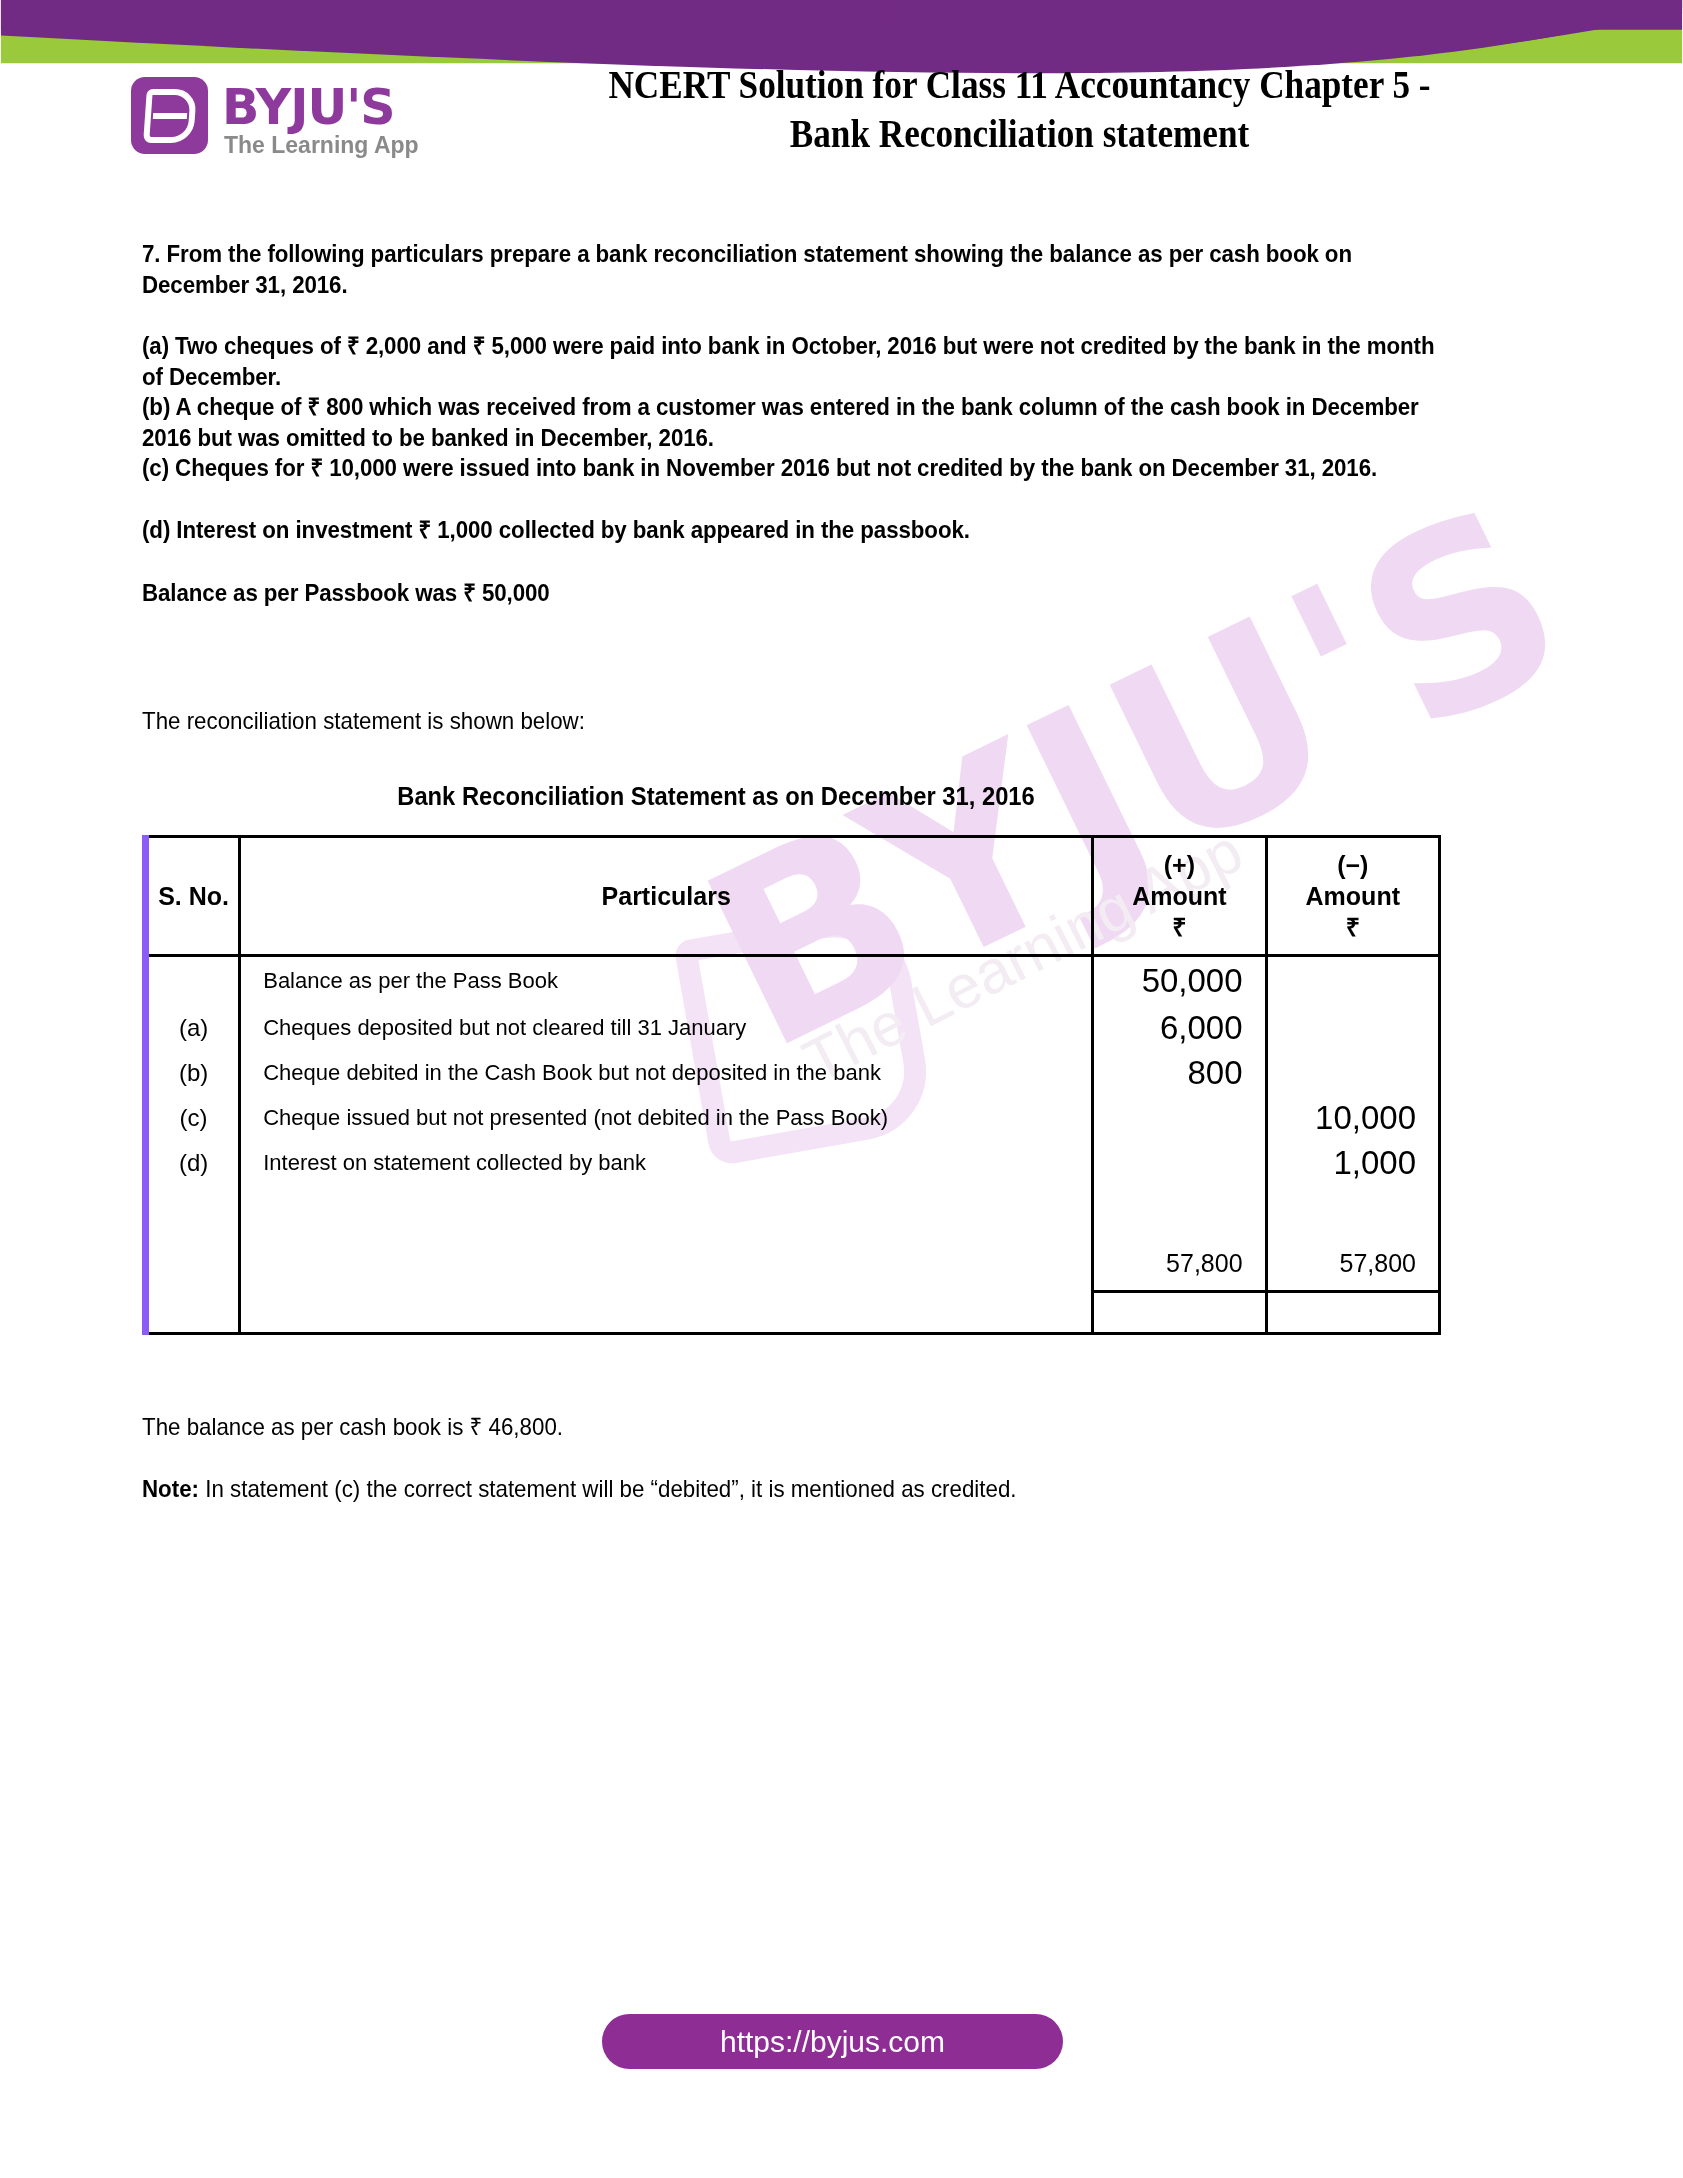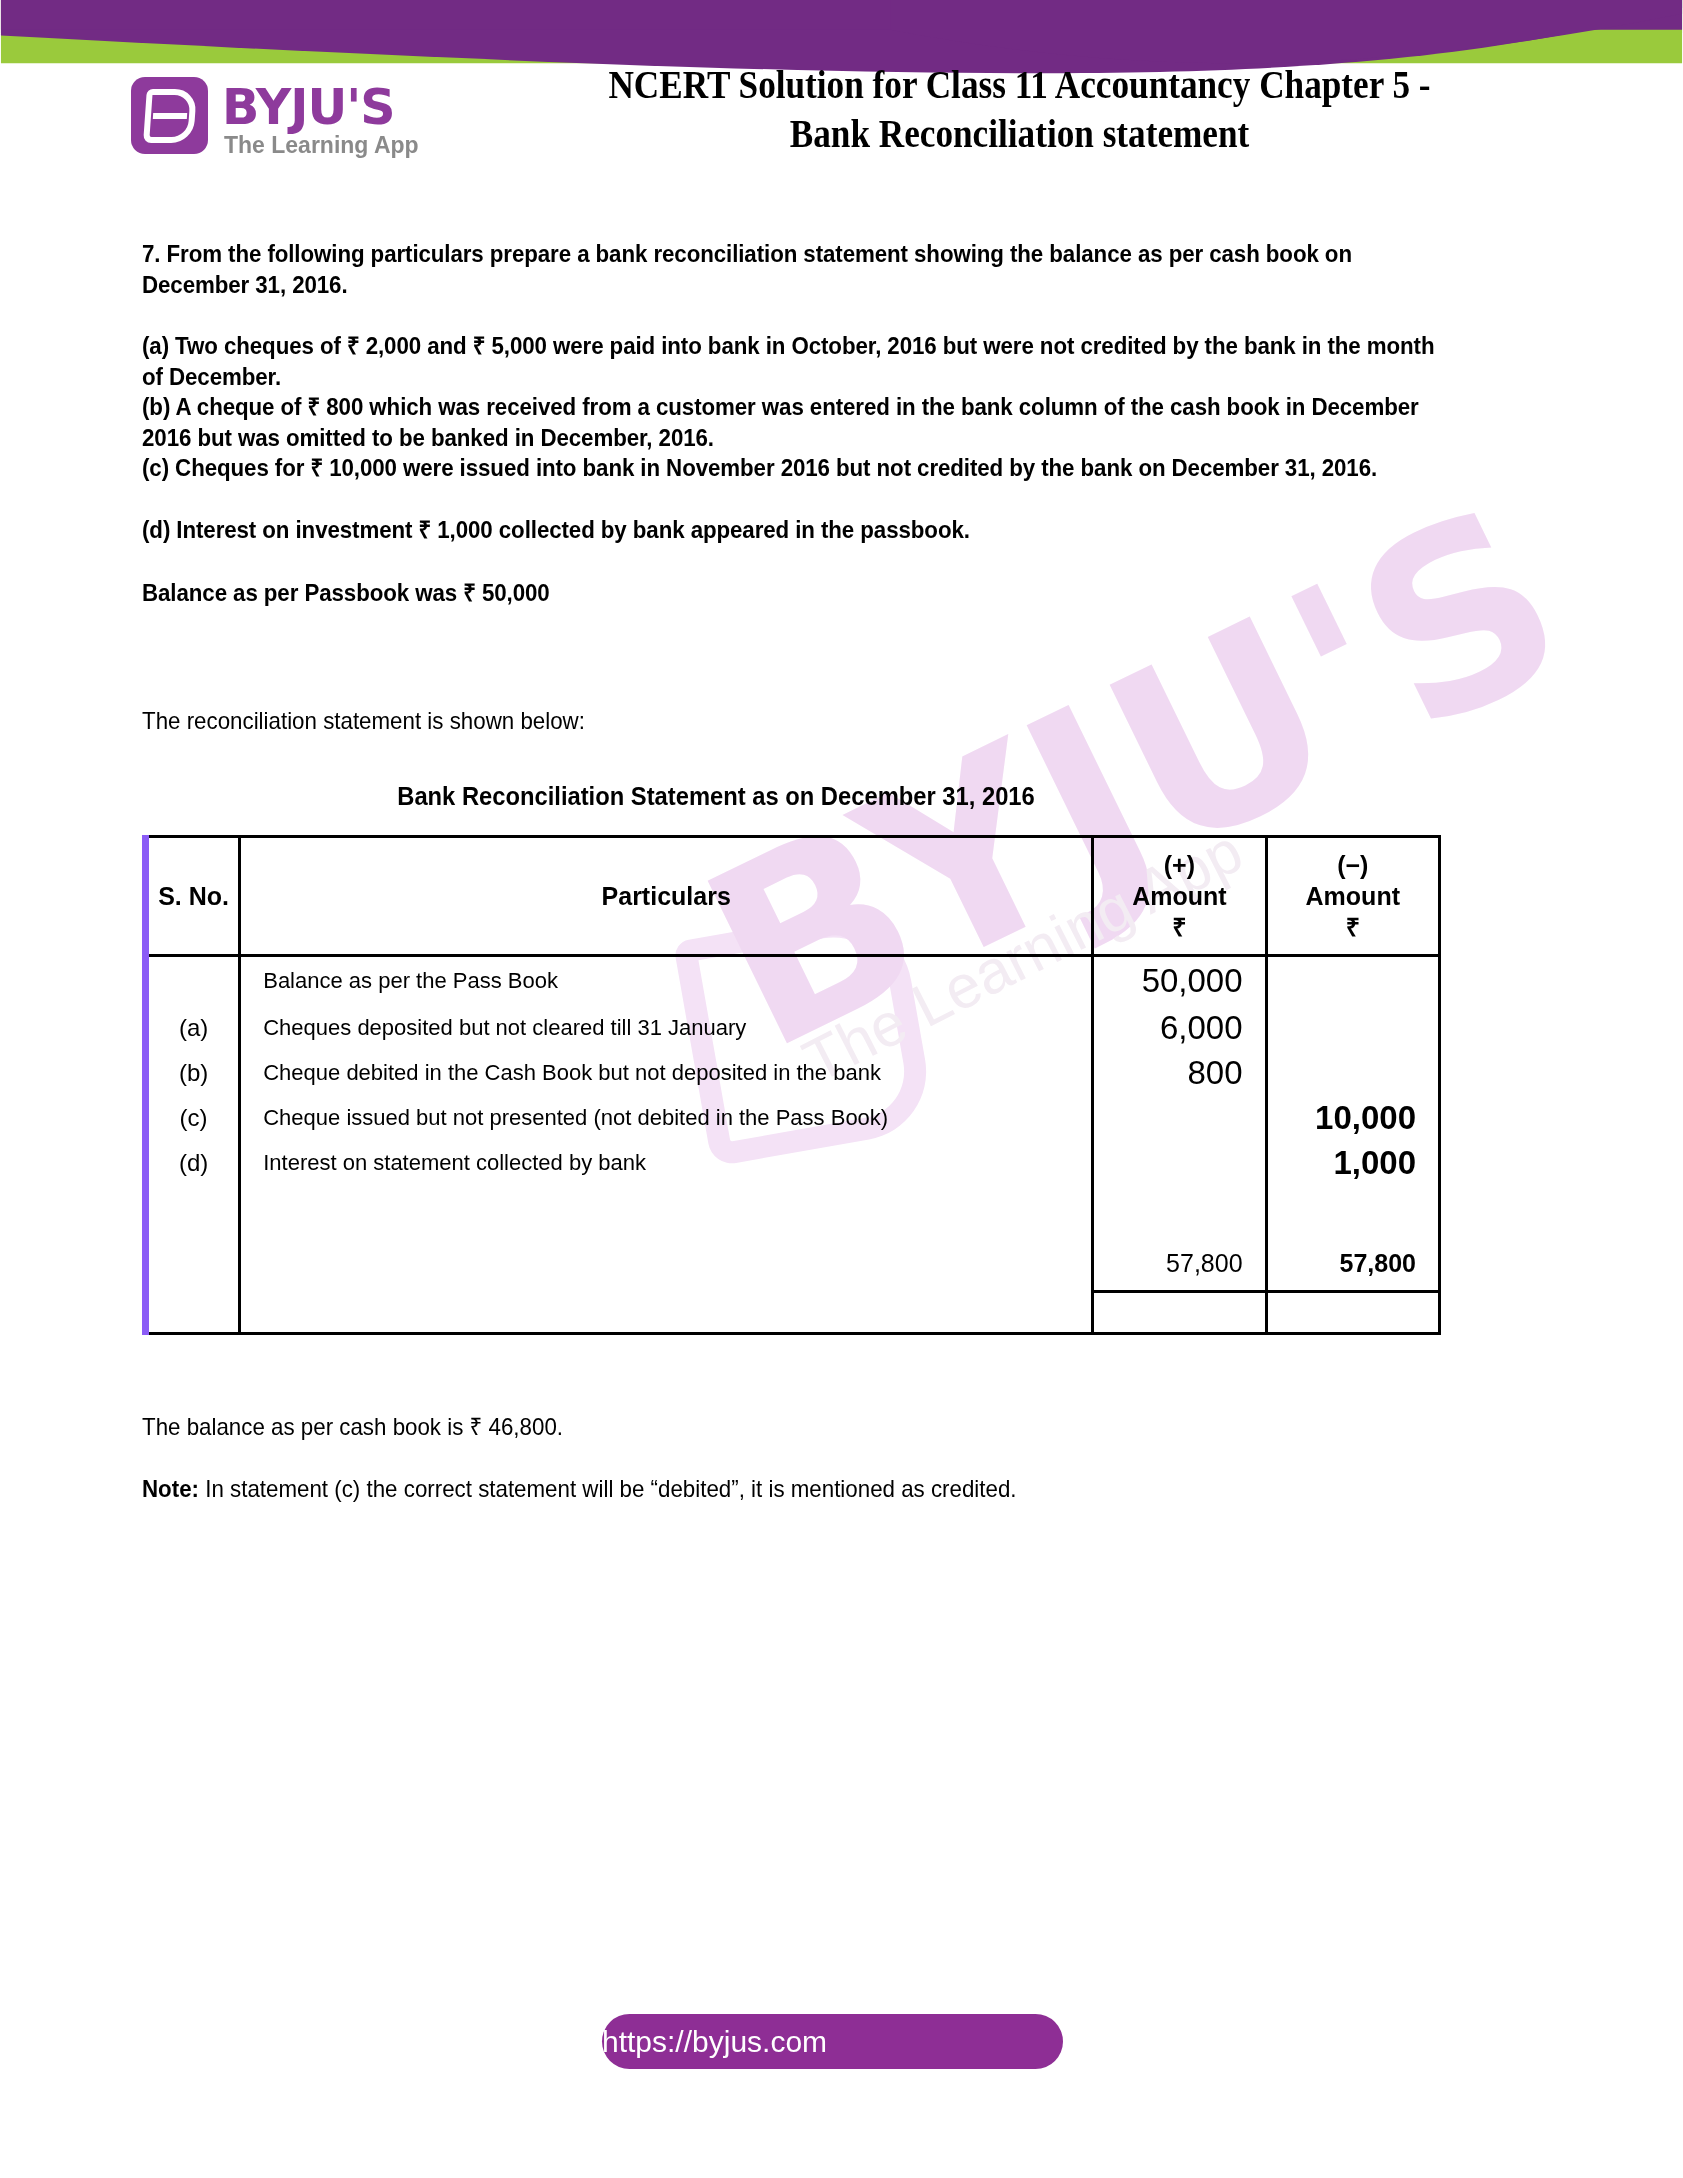--- a/index.html
+++ b/index.html
@@ -114,21 +114,21 @@
   #brs-table {
     position:absolute; left:142px; top:835px;
     width:1299px;
     border-collapse:collapse;
     font-family:"Liberation Sans", sans-serif;
     font-size:24px;
   }
   #brs-table td, #brs-table th { padding:0; vertical-align:middle; }
 
   .outer-l { border-left:7px solid #8b5cf6; }
-  .outer-r { border-right:3px solid #000;font-weight:bold; }
+  .outer-r { border-right:3px solid #000; }
   .outer-t { border-top:3px solid #000; }
   .outer-b { border-bottom:3px solid #000; }
   .vline   { border-left:3px solid #000; }
 
   .th-cell {
     font-weight:bold; text-align:center; font-size:25px;
   }
   .th-sno { width:94px; }
   .th-part{ width:851px; }
   .th-amt { width:173px; }
@@ -145,21 +145,21 @@
   .cashbook-row td { height:55px; }
   .total-row td { height:55px; font-size:25px; }
   .blank-row td { height:42px; }
   .line-bot { border-bottom:3px solid #000; }
 
   
   #footer-btn {
     position:absolute; left:602px; top:2014px;
     width:461px; height:55px;
     background:#8E2E95; border-radius:28px;
-    display:flex; align-items:center; justify-content:flex-start;
+    display:flex; align-items:center; justify-content:center;
     font-family:"Liberation Sans", sans-serif;
     font-size:30px; color:#ffffff;
   }
 </style>
 </head>
 <body>
 
 <div id="topdeco">
   <svg width="1683" height="89" viewBox="0 0 1700 90" xmlns="http://www.w3.org/2000/svg">
     <path d="M0,34 L1700,34 L1700,0 L0,0 Z" fill="#9ACA3C"></path>

